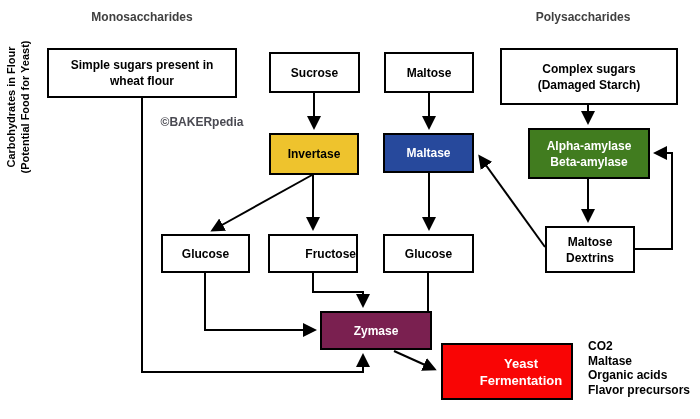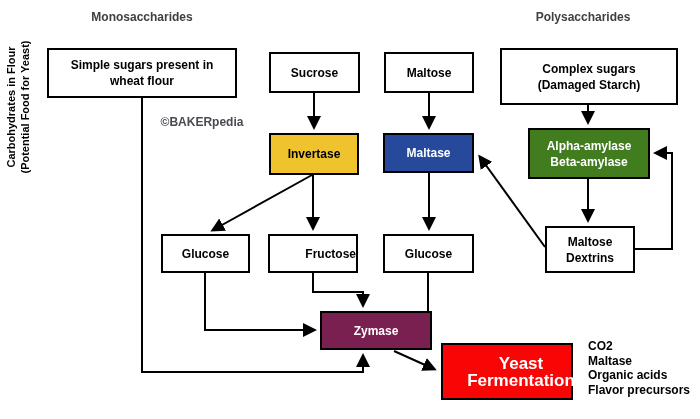--- a/index.html
+++ b/index.html
@@ -25,21 +25,21 @@
   }
   .watermark {
     position:absolute; left:156px; top:113px; width:92px; height:18px;
     background:#ffffff; color:#4a4a52; font-size:12px; font-weight:bold;
     display:flex; align-items:center; justify-content:center;
   }
   .outputs {
     position:absolute; left:588px; top:339px; width:112px;
     font-weight:bold; font-size:12px; line-height:14.5px; color:#000;
   }
-  .big { font-size:17px; line-height:17px;padding-left:28px; }
+  .big { font-size:13px; line-height:17px;padding-left:28px; }
   svg.wires { position:absolute; left:0; top:0; pointer-events:none; }
 </style>
 </head>
 <body>
 
 <div class="stage">
 
   <div class="vlabel">
     <div>Carbohydrates in Flour</div>
     <div>(Potential Food for Yeast)</div>

